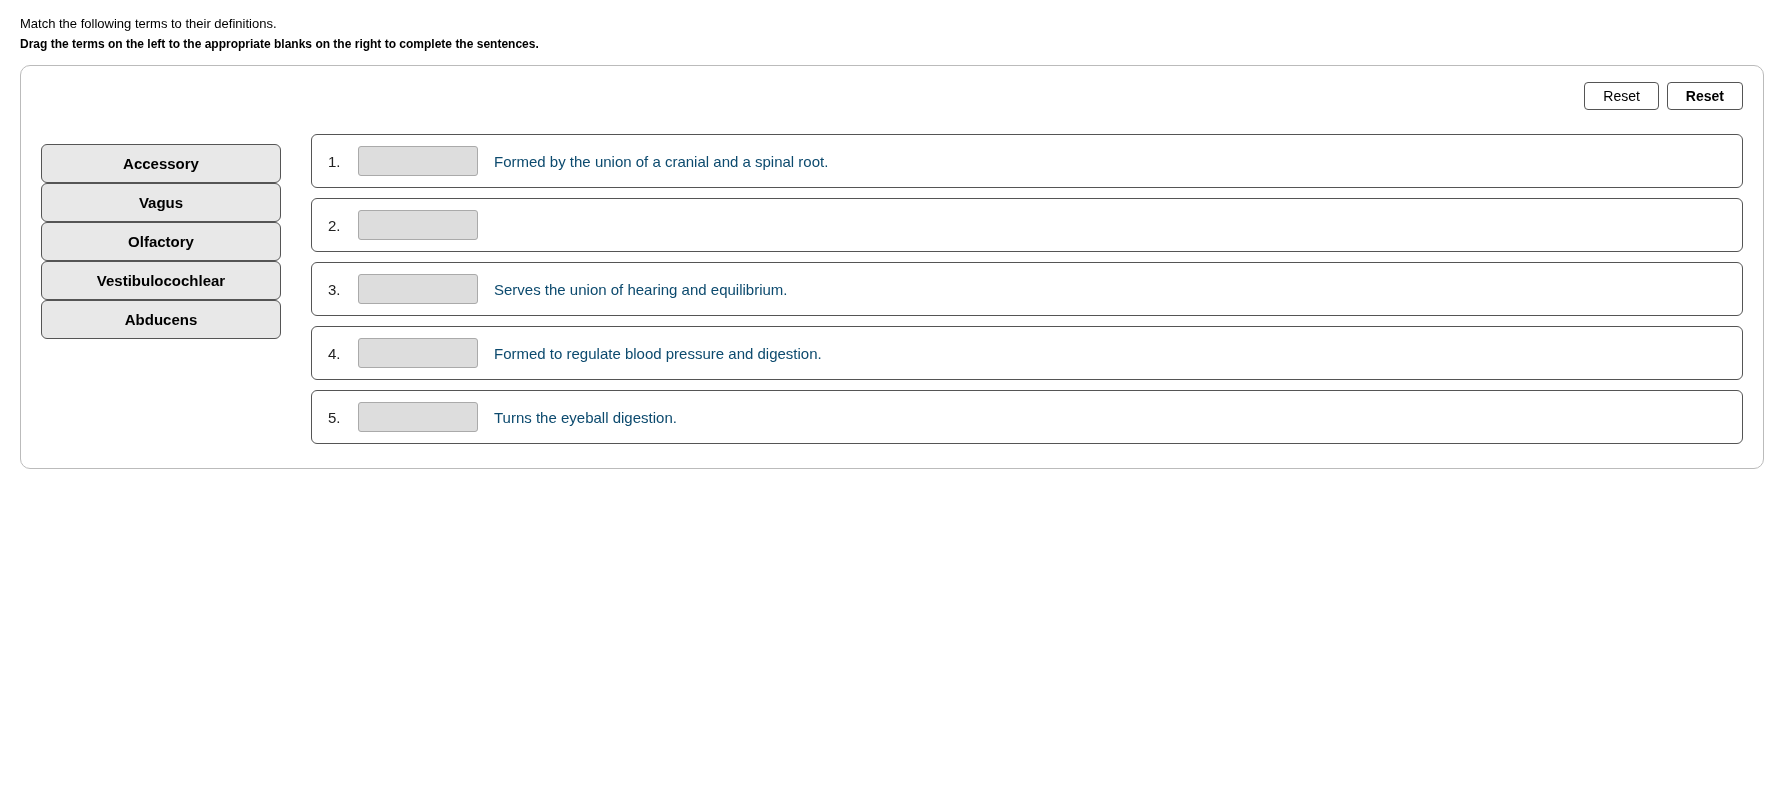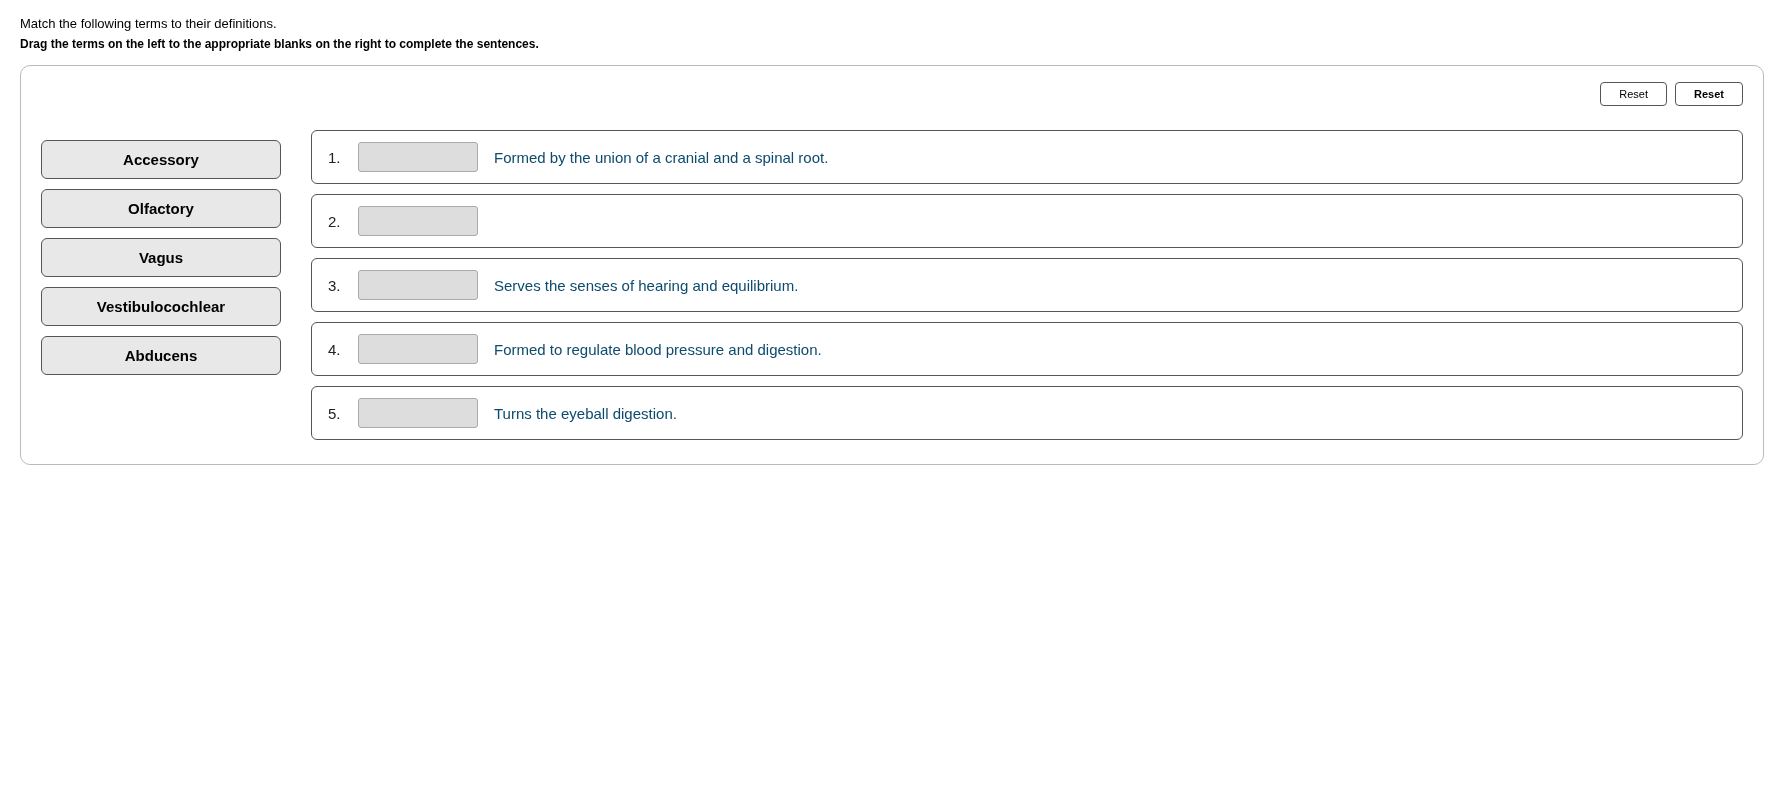--- a/index.html
+++ b/index.html
@@ -33,36 +33,35 @@
     .top-buttons {
       display: flex;
       justify-content: flex-end;
       gap: 8px;
       margin-bottom: 24px;
     }
     .btn-reset, .btn-help {
       border: 1.5px solid #555;
       background: #fff;
       padding: 5px 18px;
-      font-size: 11px;
+      font-size: 14px;
       border-radius: 4px;
       cursor: pointer;
     }
     .btn-help {
       font-weight: bold;
     }
     .content-area {
       display: flex;
       gap: 30px;
       align-items: flex-start;
     }
     .terms-column {
       display: flex;
       flex-direction: column;
-      gap: 10px;
       min-width: 240px;
       width: 240px;
       margin-top: 10px;
     }
     .term-item {
       background: #e8e8e8;
       border: 1.5px solid #555;
       border-radius: 6px;
       padding: 10px 16px;
       font-weight: bold;
@@ -112,39 +111,39 @@
 <p class="instructions-bold">Drag the terms on the left to the appropriate blanks on the right to complete the sentences.</p>
 
 <div class="main-container">
   <div class="top-buttons">
     <button class="btn-reset">Reset</button>
     <button class="btn-help">Reset</button>
   </div>
   <div class="content-area">
     <div class="terms-column" id="terms-column">
         <div class="term-item">Accessory</div>
+        <div class="term-item">Vagus</div>
         <div class="term-item">Olfactory</div>
-        <div class="term-item">Vagus</div>
         <div class="term-item">Vestibulocochlear</div>
         <div class="term-item">Abducens</div>
       </div>
     <div class="definitions-column" id="definitions-column">
         <div class="definition-row">
           <span class="def-number">1.</span>
           <div class="def-blank"></div>
           <span class="def-text">Formed by the union of a cranial and a spinal root.</span>
         </div>
         <div class="definition-row">
           <span class="def-number">2.</span>
           <div class="def-blank"></div>
         </div>
         <div class="definition-row">
           <span class="def-number">3.</span>
           <div class="def-blank"></div>
-          <span class="def-text">Serves the senses of hearing and equilibrium.</span>
+          <span class="def-text">Serves the union of hearing and equilibrium.</span>
         </div>
         <div class="definition-row">
           <span class="def-number">4.</span>
           <div class="def-blank"></div>
           <span class="def-text">Formed to regulate blood pressure and digestion.</span>
         </div>
         <div class="definition-row">
           <span class="def-number">5.</span>
           <div class="def-blank"></div>
           <span class="def-text">Turns the eyeball digestion.</span>

